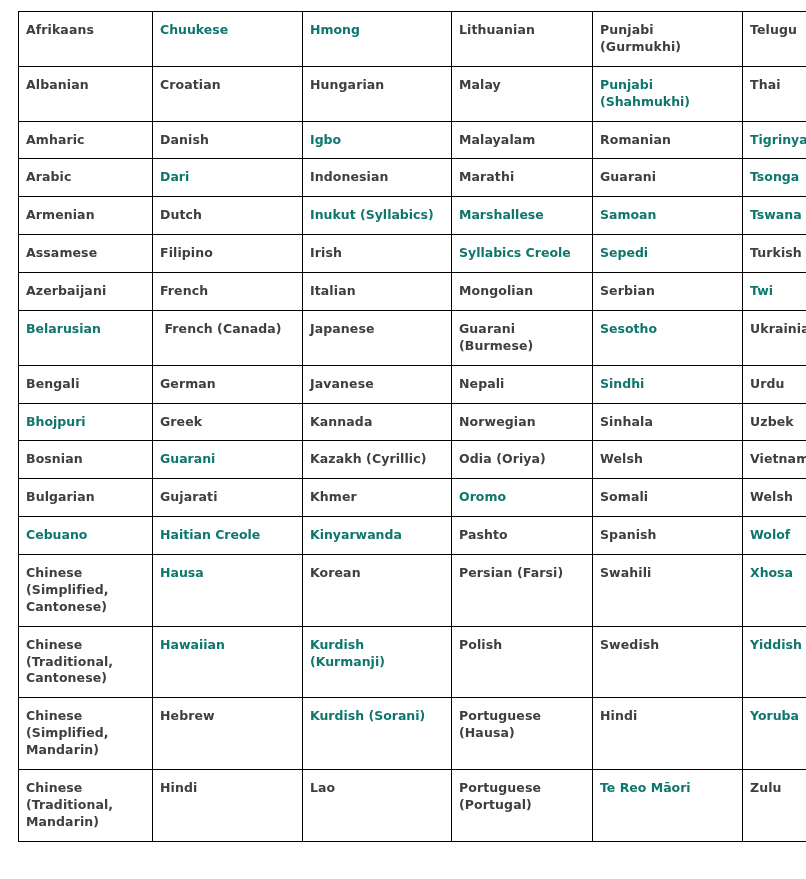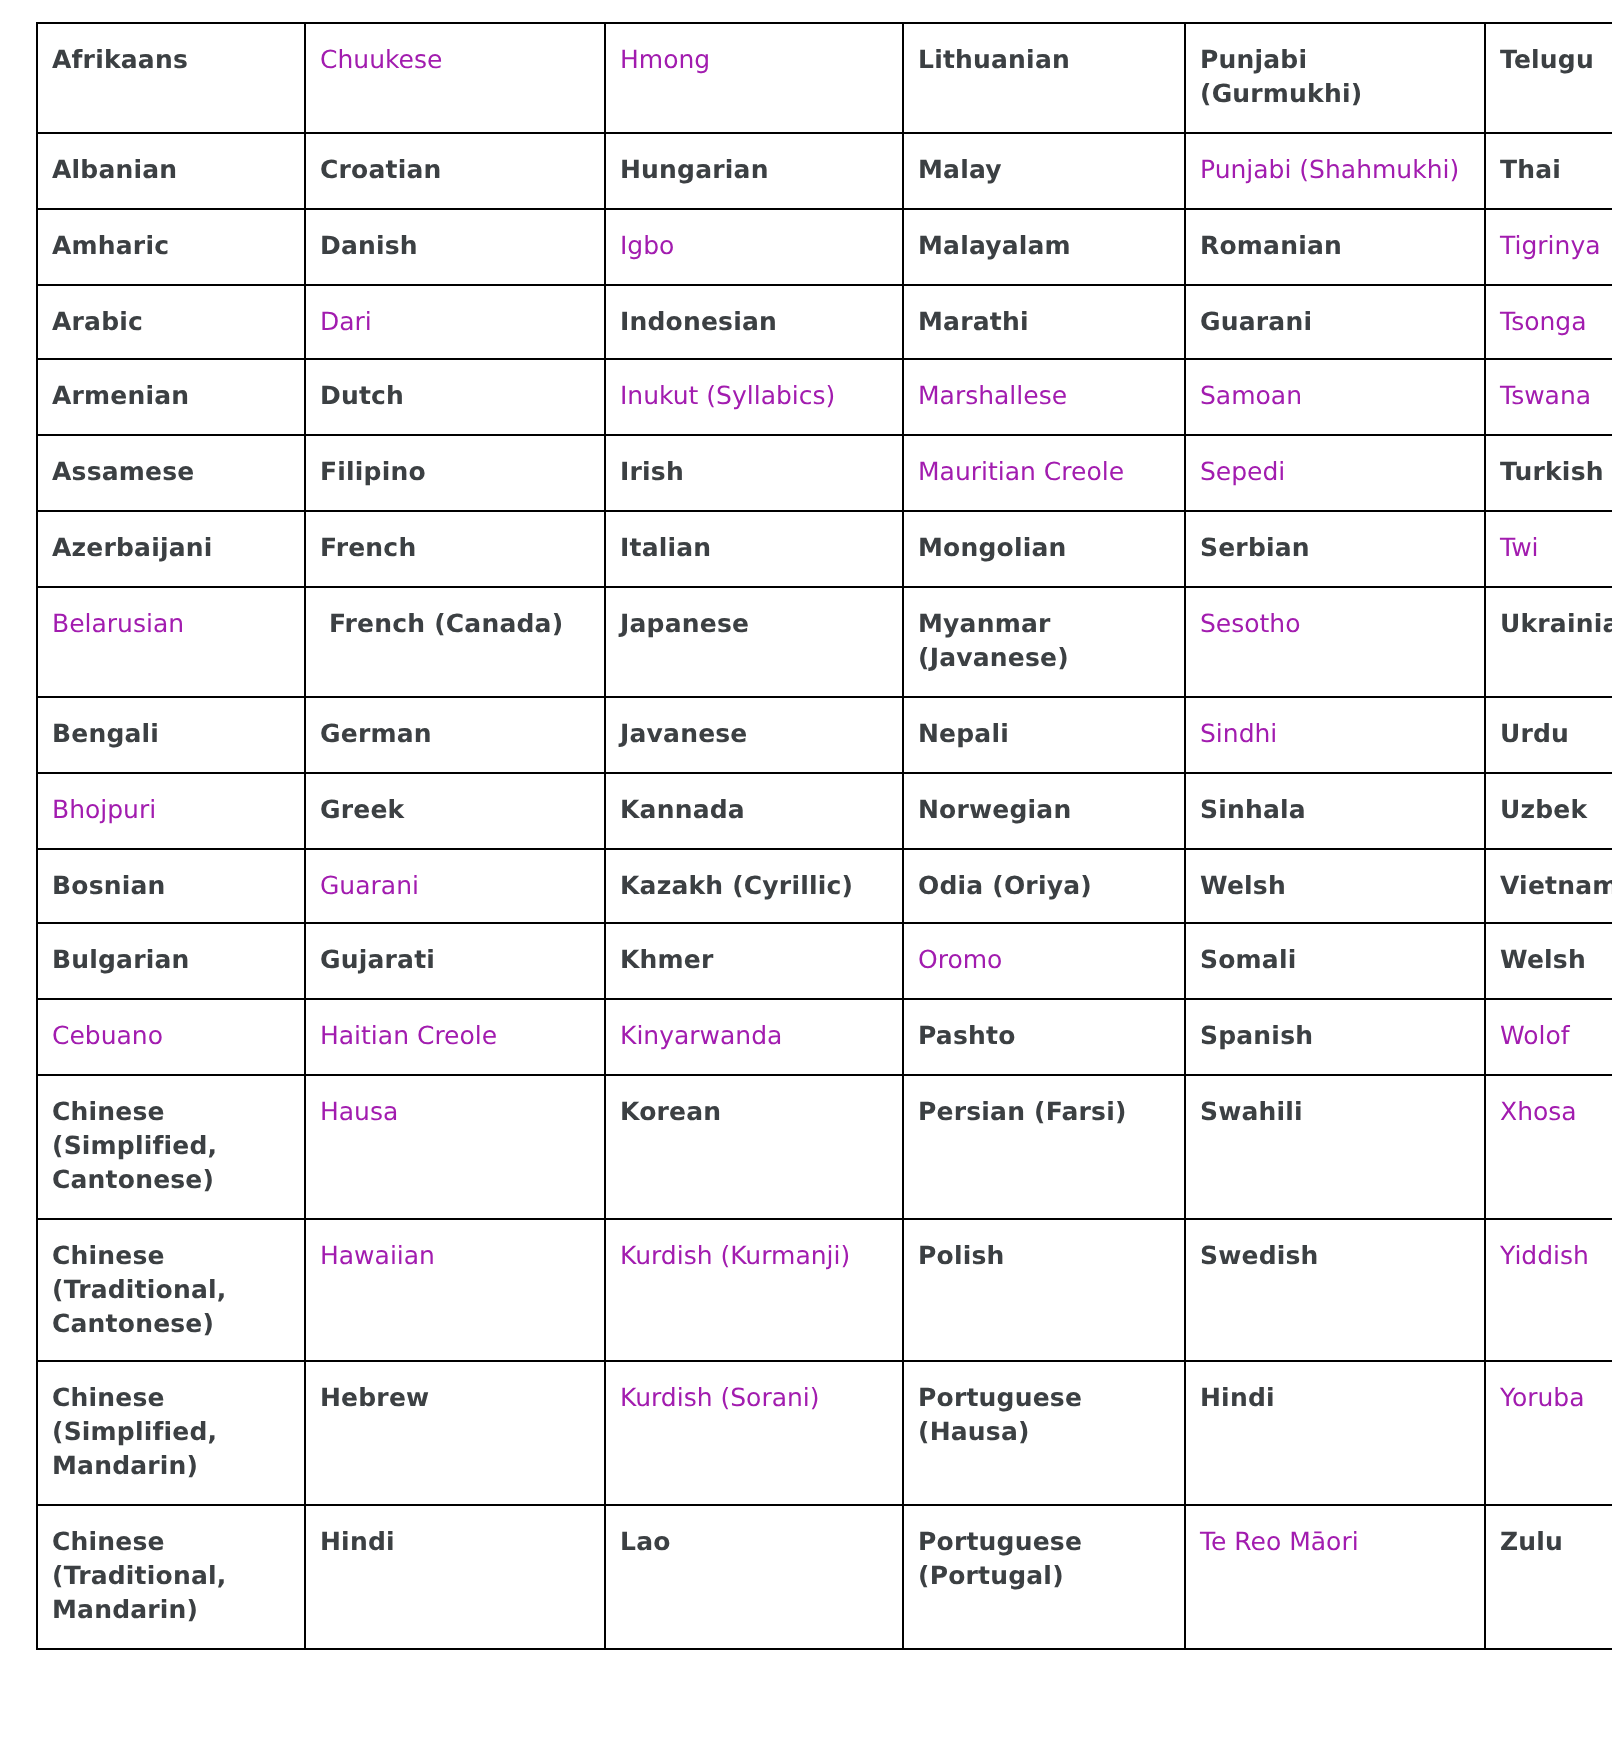--- a/index.html
+++ b/index.html
@@ -48,22 +48,22 @@
 
   td .cell {
     display: block;
   }
   td.bold .cell {
     font-weight: bold;
     color: #3c4043;
     letter-spacing: 0.1px;
   }
   td.plain .cell {
-    font-weight: normal;
-    color: #a21caf;
+    font-weight: bold;
+    color: #0f766e;
   }
   
   td.c0.bold .cell,
   td.c0.plain .cell {
     padding-top: 0;
   }
 </style>
 </head>
 <body>
 
@@ -107,37 +107,37 @@
           <td class="c1 bold"><span class="cell">Dutch</span></td>
           <td class="c2 plain"><span class="cell">Inukut (Syllabics)</span></td>
           <td class="c3 plain"><span class="cell">Marshallese</span></td>
           <td class="c4 plain"><span class="cell">Samoan</span></td>
           <td class="c5 plain"><span class="cell">Tswana</span></td>
         </tr>
         <tr>
           <td class="c0 bold"><span class="cell">Assamese</span></td>
           <td class="c1 bold"><span class="cell">Filipino</span></td>
           <td class="c2 bold"><span class="cell">Irish</span></td>
-          <td class="c3 plain"><span class="cell">Mauritian Creole</span></td>
+          <td class="c3 plain"><span class="cell">Syllabics Creole</span></td>
           <td class="c4 plain"><span class="cell">Sepedi</span></td>
           <td class="c5 bold"><span class="cell">Turkish</span></td>
         </tr>
         <tr>
           <td class="c0 bold"><span class="cell">Azerbaijani</span></td>
           <td class="c1 bold"><span class="cell">French</span></td>
           <td class="c2 bold"><span class="cell">Italian</span></td>
           <td class="c3 bold"><span class="cell">Mongolian</span></td>
           <td class="c4 bold"><span class="cell">Serbian</span></td>
           <td class="c5 plain"><span class="cell">Twi</span></td>
         </tr>
         <tr>
           <td class="c0 plain"><span class="cell">Belarusian</span></td>
           <td class="c1 bold"><span class="cell"> French (Canada)</span></td>
           <td class="c2 bold"><span class="cell">Japanese</span></td>
-          <td class="c3 bold"><span class="cell">Myanmar (Javanese)</span></td>
+          <td class="c3 bold"><span class="cell">Guarani (Burmese)</span></td>
           <td class="c4 plain"><span class="cell">Sesotho</span></td>
           <td class="c5 bold"><span class="cell">Ukrainian</span></td>
         </tr>
         <tr>
           <td class="c0 bold"><span class="cell">Bengali</span></td>
           <td class="c1 bold"><span class="cell">German</span></td>
           <td class="c2 bold"><span class="cell">Javanese</span></td>
           <td class="c3 bold"><span class="cell">Nepali</span></td>
           <td class="c4 plain"><span class="cell">Sindhi</span></td>
           <td class="c5 bold"><span class="cell">Urdu</span></td>

